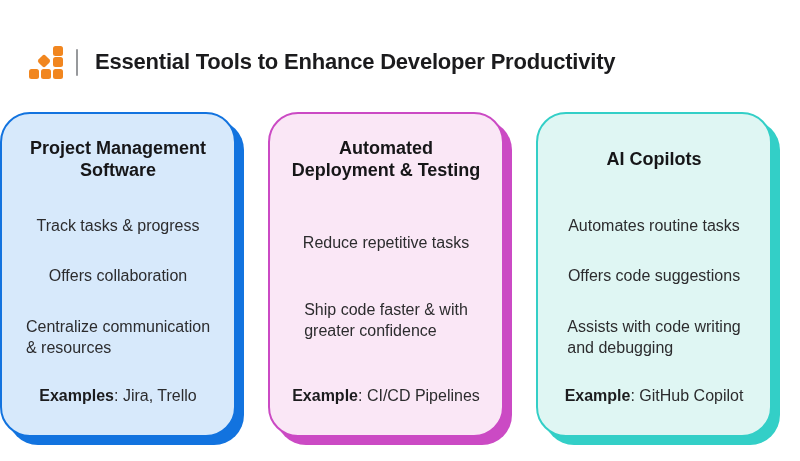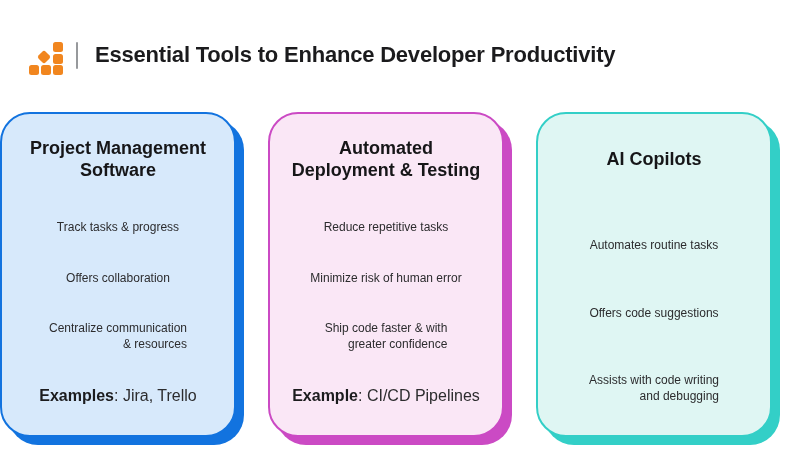--- a/index.html
+++ b/index.html
@@ -7,21 +7,21 @@
   body {
     width: 800px; height: 461px;
     background: #ffffff;
     font-family: "Liberation Sans", sans-serif;
     overflow: hidden;
   }
 
   
   .header {
     display: flex;
-    align-items: flex-start;
+    align-items: center;
     padding: 42px 12px 0 29px;
     height: 82px;
   }
   .logo {
     position: relative;
     width: 35px; height: 33px;
     flex: 0 0 auto;
   }
   .logo .sq {
     position: absolute;
@@ -76,23 +76,23 @@
     color: #161618;
     text-align: center;
     white-space: pre-line;
     line-height: 1.22;
     min-height: 52px;
     display: flex;
     align-items: center;
     justify-content: center;
   }
   .card-item {
-    font-size: 12px;
+    font-size: 16px;
     color: #2c2c2e;
-    text-align: right;
+    text-align: left;
     white-space: pre-line;
     line-height: 1.32;
   }
   .card-example {
     font-size: 16px;
     color: #2c2c2e;
     text-align: center;
   }
   .card-example .ex-label {
     font-weight: 700;
@@ -124,27 +124,27 @@
     <div class="card-item">Offers collaboration</div>
     <div class="card-item">Centralize communication
 &amp; resources</div>
     <div class="card-example"><span class="ex-label">Examples</span><span>: Jira, Trello</span></div>
   </div>
 
   <div class="card" style="--bg: #FAE7F6; --accent: #CB4AC4;">
     <div class="card-title">Automated
 Deployment &amp; Testing</div>
     <div class="card-item">Reduce repetitive tasks</div>
-    <div class="card-item">Minimize risk of human error</div>
     <div class="card-item">Ship code faster &amp; with
 greater confidence</div>
     <div class="card-example"><span class="ex-label">Example</span><span>: CI/CD Pipelines</span></div>
   </div>
 
   <div class="card" style="--bg: #DFF6F3; --accent: #33CFC7;">
     <div class="card-title">AI Copilots</div>
     <div class="card-item">Automates routine tasks</div>
     <div class="card-item">Offers code suggestions</div>
     <div class="card-item">Assists with code writing
 and debugging</div>
+    <div class="card-example"><span class="ex-label">Example</span><span>: GitHub Copilot</span></div>
   </div>
 
 </div>
 
 </body></html>

